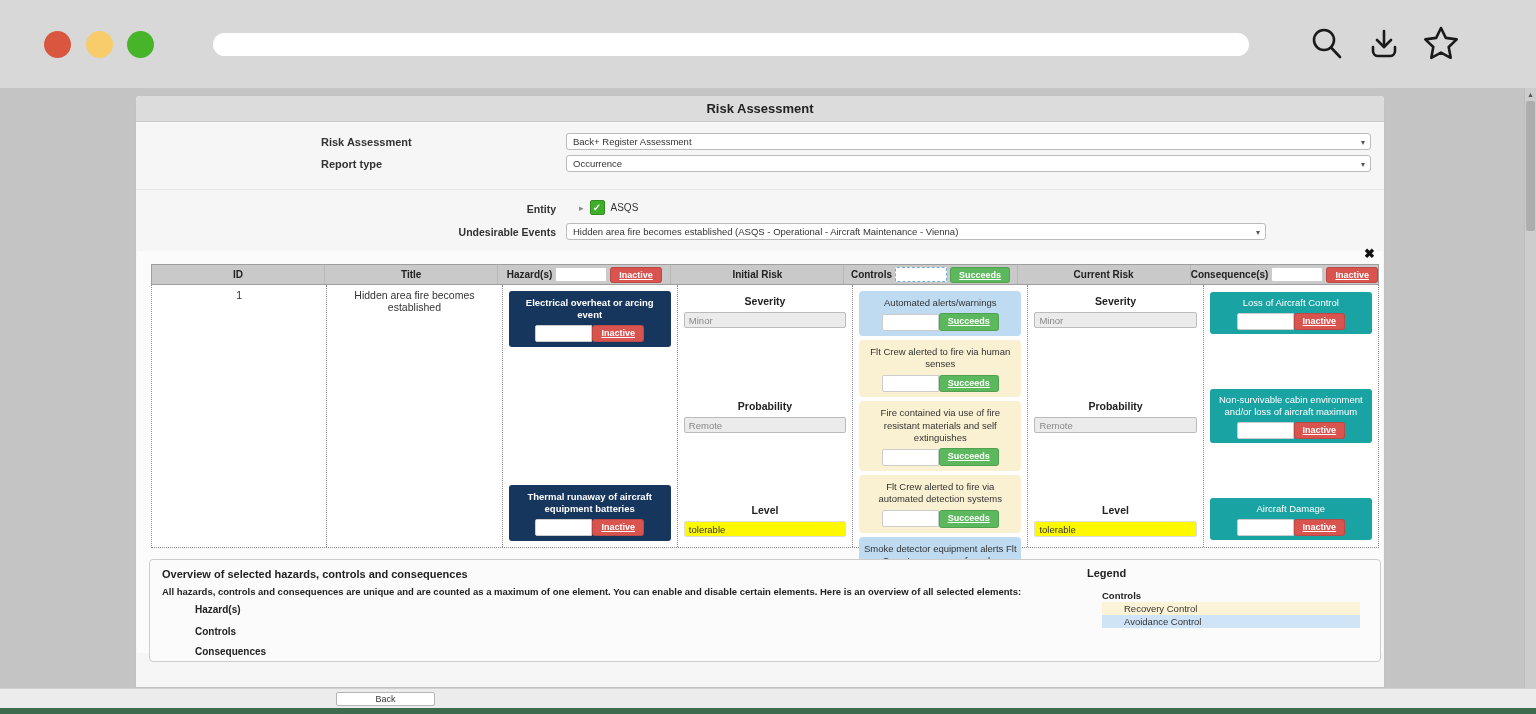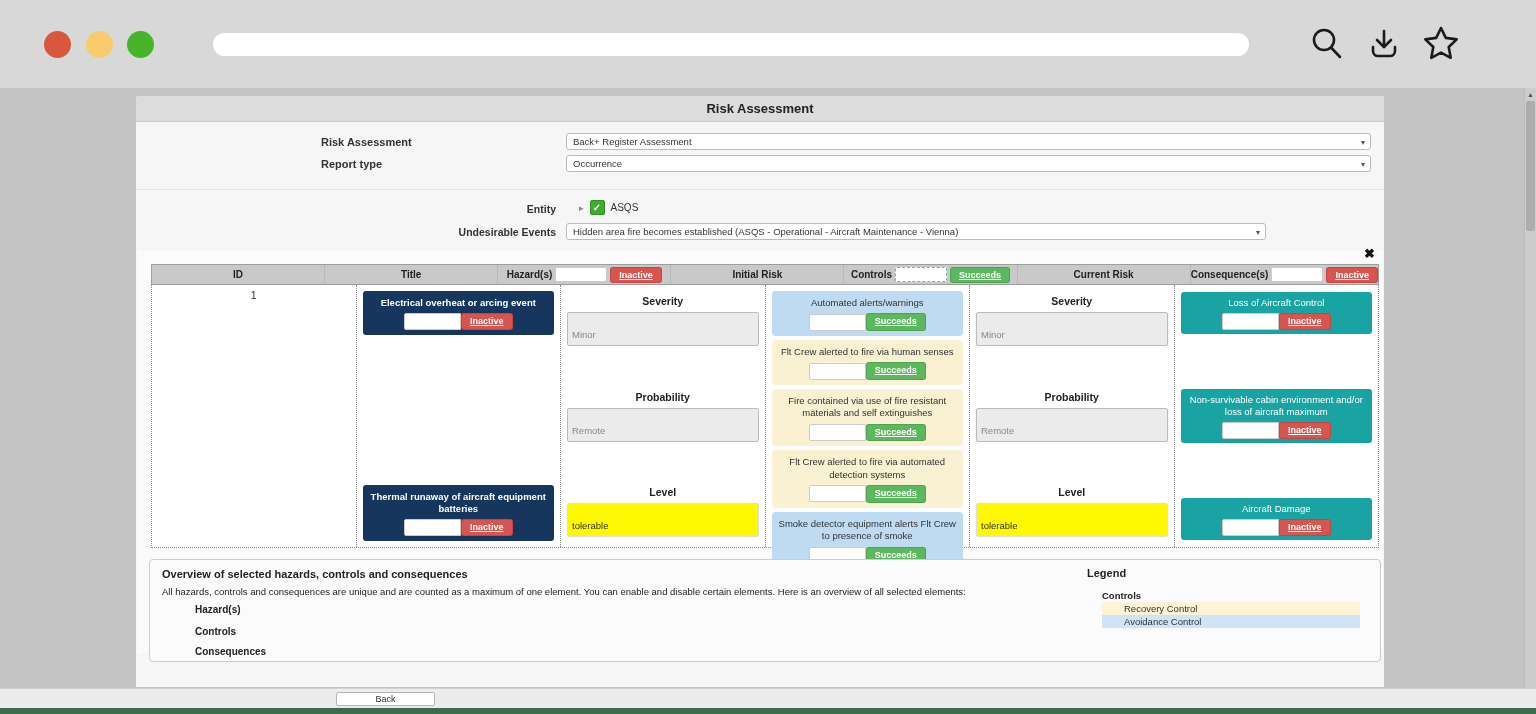--- a/index.html
+++ b/index.html
@@ -61,33 +61,33 @@
   .td{flex:1;border-right:1px dotted #8a8a8a;box-sizing:border-box;display:flex;flex-direction:column;justify-content:space-between;align-items:center;padding:4px 6px;}
   .td:last-child{border-right:none;}
   .cell-text{font-size:10.5px;color:#333;text-align:center;}
 
   .hazard-box{width:100%;box-sizing:border-box;background:#17365d;border-radius:3px;padding:6px 4px 5px;margin:2px 0;color:#fff;font-size:9.5px;font-weight:bold;text-align:center;line-height:1.25;}
   .box-pill{display:flex;justify-content:center;align-items:center;margin-top:4px;}
   .pill-input{width:55px;height:15px;border:1px solid #ccc;border-radius:2px 0 0 2px;background:#fff;padding:0;}
 
   .risk-group{width:100%;text-align:center;margin:6px 0;}
   .risk-label{font-weight:bold;font-size:10.5px;color:#222;margin-bottom:5px;}
-  .risk-field{width:100%;box-sizing:border-box;height:16px;border:1px solid #bbb;border-radius:2px;background:#ebebeb;color:#888;font-size:9.5px;text-align:left;padding:16px 4px;line-height:11px;}
+  .risk-field{width:100%;box-sizing:border-box;height:16px;border:1px solid #bbb;border-radius:2px;background:#ebebeb;color:#888;font-size:9.5px;text-align:left;padding:2px 4px;line-height:11px;}
   .risk-field.yellow{background:#fef900;color:#333;border-color:#ddd;}
 
   .control-box{width:100%;box-sizing:border-box;border-radius:4px;padding:6px 4px 5px;margin:2px 0;font-size:9.5px;color:#333;text-align:center;line-height:1.3;}
   .control-box.recovery{background:#faf0d2;}
   .control-box.avoidance{background:#bfdbf2;}
 
   .consequence-box{width:100%;box-sizing:border-box;background:#1aa3a3;border-radius:3px;padding:5px 4px 4px;margin:3px 0;color:#fff;font-size:9.5px;text-align:center;line-height:1.25;}
 
   
   .overview{position:absolute;left:13px;top:463px;width:1232px;height:103px;background:#fbfbfb;border:1px solid #ccc;border-radius:4px;box-sizing:border-box;z-index:3;}
   .ov-heading{position:absolute;left:12px;top:8px;font-size:11px;font-weight:bold;color:#222;}
-  .ov-desc{position:absolute;left:12px;top:26px;font-size:9.5px;color:#222;width:900px;}
+  .ov-desc{position:absolute;left:12px;top:26px;font-size:9.5px;color:#222;width:900px;font-weight:bold;}
   .ov-sec{position:absolute;left:45px;font-size:10px;font-weight:bold;color:#222;}
   .legend{position:absolute;left:937px;top:7px;width:275px;}
   .legend-title{font-weight:bold;font-size:11px;color:#222;margin-bottom:11px;}
   .legend-group{font-weight:bold;font-size:9.5px;color:#222;margin-left:15px;margin-bottom:1px;}
   .legend-row{font-size:9.5px;color:#333;margin-left:15px;width:258px;box-sizing:border-box;padding:1px 0 1px 22px;}
   .legend-row.recovery{background:#fdf3d7;}
   .legend-row.avoidance{background:#cfe4f7;}
 
   
   .footer-bar{position:absolute;left:0;top:688px;width:1536px;height:20px;background:#ececec;border-top:1px solid #d2d2d2;box-sizing:border-box;}
@@ -185,20 +185,23 @@
           <span class="btn red">Inactive</span>
         </div>
       </div>
 
       <div class="tbody">
 
         <div class="td">
           <span class="cell-text">1</span>
         </div>
 
+        <div class="td">
+          <span class="cell-text">Hidden area fire becomes established</span>
+        </div>
 
         <div class="td">
           <div class="hazard-box">
             <span>Electrical overheat or arcing event</span>
             <div class="box-pill">
               <input class="pill-input" style="">
               <span class="btn red">Inactive</span>
             </div>
           </div>
           <div class="hazard-box">

